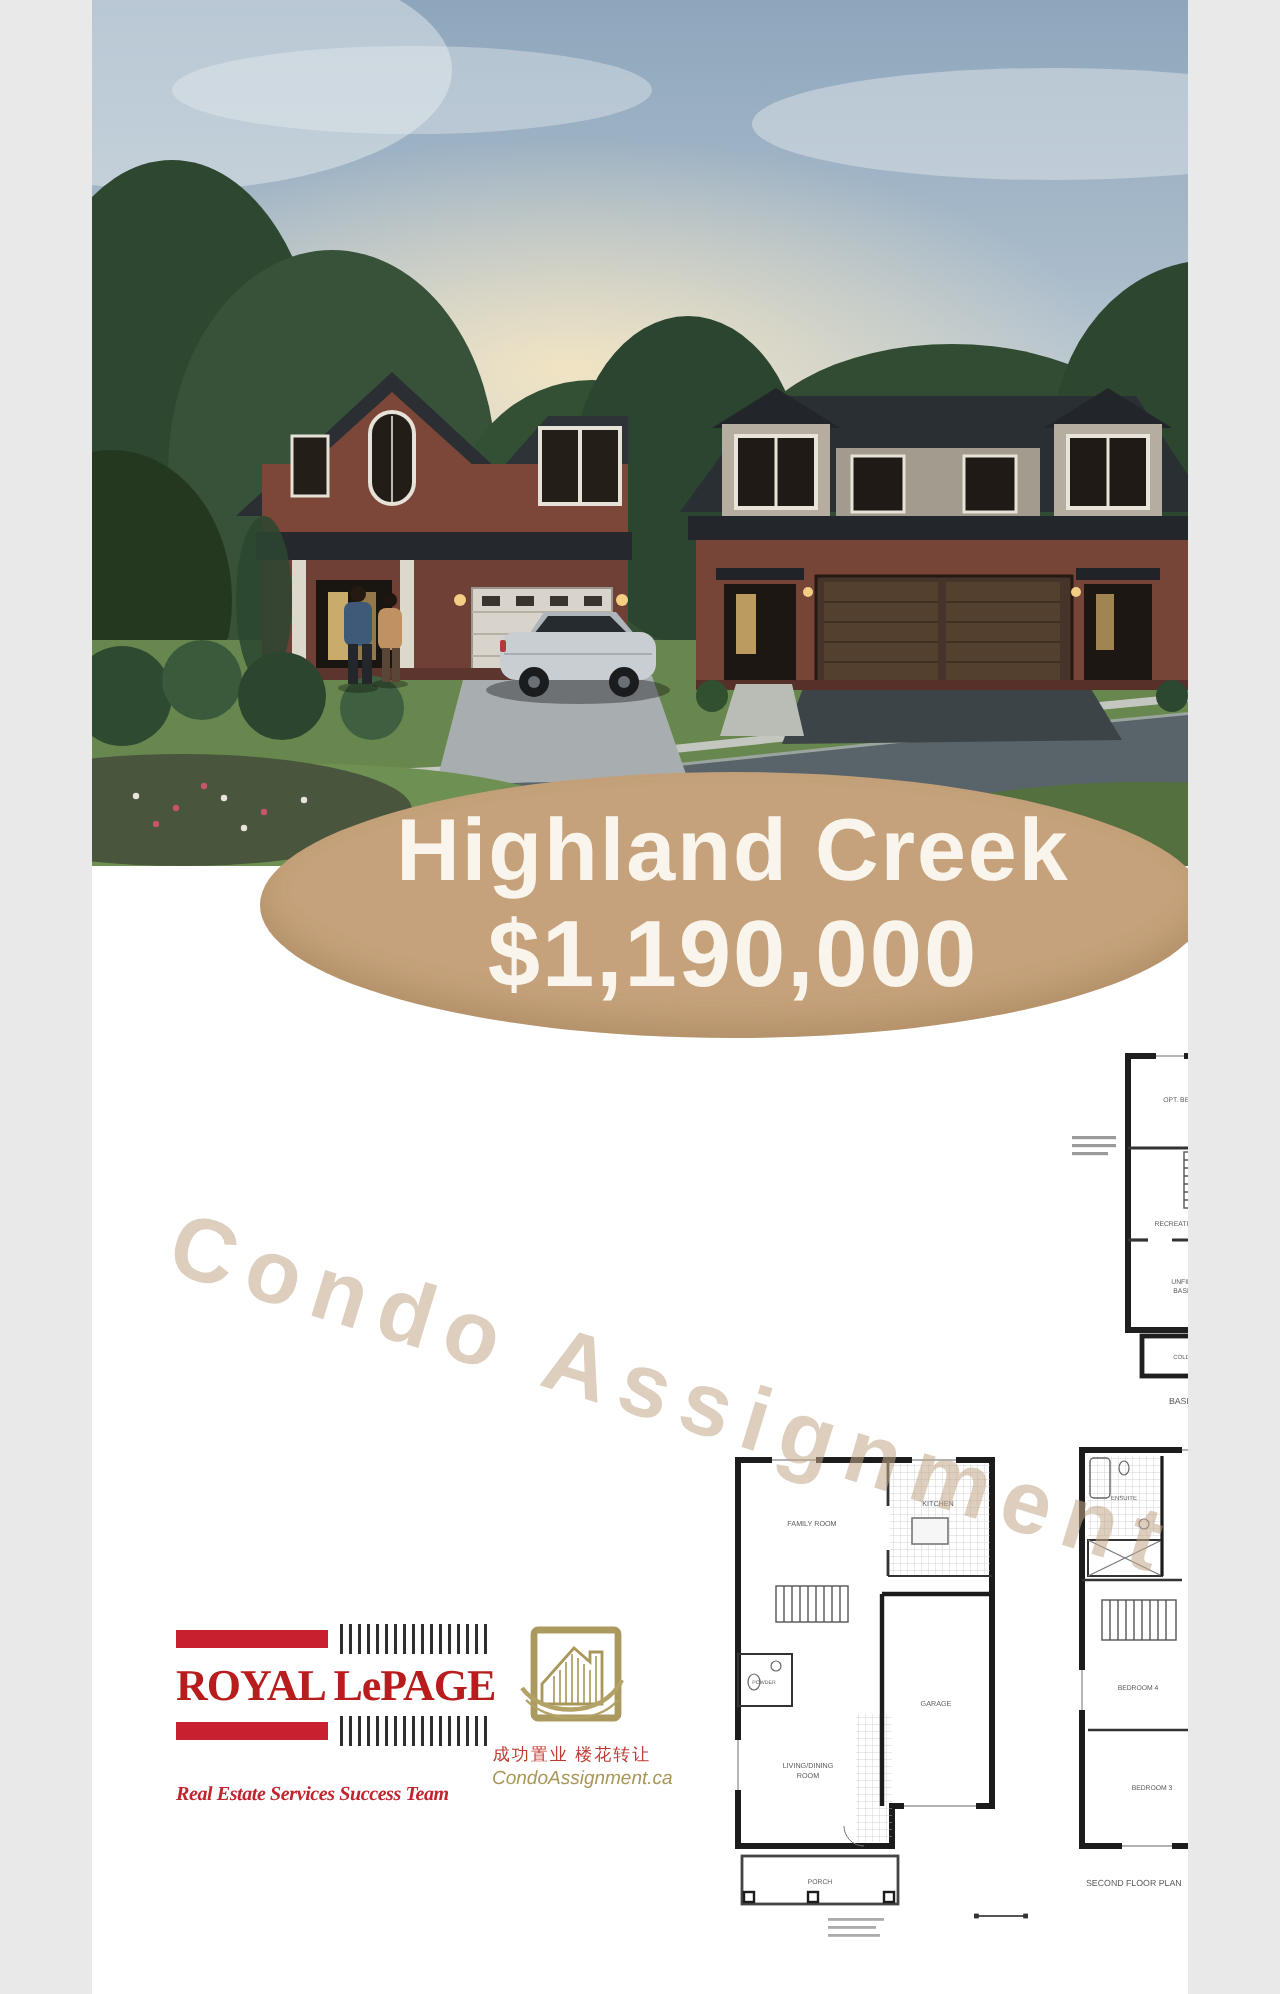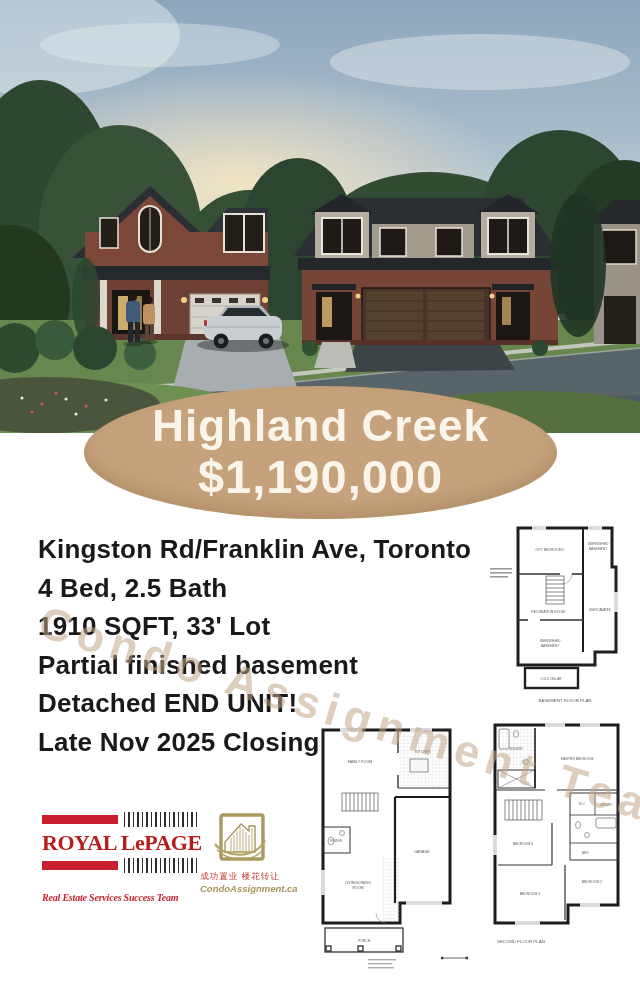--- a/index.html
+++ b/index.html
@@ -1,16 +1,16 @@
 <!DOCTYPE html>
 <html><head>
 <meta charset="utf-8">
 <style>
   html,body{margin:0;padding:0;background:#e9e9e9;}
-  .canvas{position:relative;width:640px;height:997px;background:#ffffff;overflow:hidden;
+  .canvas{position:relative;width:548px;height:997px;background:#ffffff;overflow:hidden;
           font-family:"Liberation Sans",sans-serif;margin:0 auto;}
   .hero{position:absolute;left:0;top:0;}
 
   
   .badge{position:absolute;left:84px;top:386px;width:473px;height:133px;border-radius:50%;
          background:#c5a27b;box-shadow:inset 0 -8px 14px rgba(120,85,45,.22);
          display:flex;flex-direction:column;align-items:center;justify-content:center;
          color:#faf5ec;font-weight:bold;text-align:center;line-height:1.08;}
   .badge .community{font-size:44px;letter-spacing:1px;}
   .badge .price{font-size:47px;letter-spacing:1px;margin-top:2px;}
@@ -31,21 +31,21 @@
   .rlp-stripes{width:74px;height:15px;margin-left:6px;
      background:repeating-linear-gradient(90deg,#2e2e30 0 1.5px,#ffffff 1.5px 4.5px);}
   .rlp-word{font-size:22px;font-weight:bold;color:#b91c1c;letter-spacing:-.5px;margin:3px 0 2px 0;font-family:Liberation Serif, serif;}
   .rlp-tag{font-family:"Liberation Serif",serif;font-style:italic;font-weight:bold;
            font-size:10px;color:#c2242e;margin-top:19px;letter-spacing:-.2px;white-space:nowrap;}
   .rlp-cn{font-size:15px;font-weight:bold;color:#353537;letter-spacing:2.5px;margin-top:2px;white-space:nowrap;}
 
   
   .ca{position:absolute;left:200px;top:812px;width:80px;text-align:center;}
   .ca-cn{font-size:8.5px;color:#bf3a2e;letter-spacing:1px;margin-top:1px;white-space:nowrap;}
-  .ca-site{font-size:9.5px;font-weight:bold;font-style:italic;color:#a8965a;white-space:nowrap;}
+  .ca-site{font-size:9.5px;font-weight:normal;font-style:italic;color:#a8965a;white-space:nowrap;}
 
   .plan{position:absolute;}
   .plan text{font-family:"Liberation Sans",sans-serif;fill:#5a5a5a;}
 </style>
 </head>
 <body>
 
 <div class="canvas">
 
   <svg class="hero" width="640" height="433" viewBox="0 0 640 433">
@@ -217,28 +217,20 @@
       <circle cx="266" cy="341" r="7.5" fill="#1a1c1e"></circle>
         <circle cx="266" cy="341" r="3" fill="#6a7076"></circle>
     </g>
   </svg>
 
   <div class="badge">
     <div class="community">Highland Creek</div>
     <div class="price">$1,190,000</div>
   </div>
 
-  <div class="details">
-    <div>Kingston Rd/Franklin Ave, Toronto</div>
-    <div>4 Bed, 2.5 Bath</div>
-    <div>1910 SQFT, 33' Lot</div>
-    <div>Partial finished basement</div>
-    <div>Detached END UNIT!</div>
-    <div>Late Nov 2025 Closing</div>
-  </div>
 
   <svg class="plan" style="left:488px;top:512px;" width="152" height="200" viewBox="0 0 152 200">
     <path d="M30,16 H124 V55 H128 V140 H107 V153 H30 Z" fill="#ffffff" stroke="#1f1f1f" stroke-width="3"></path>
     <line x1="95" y1="16" x2="95" y2="140" stroke="#1f1f1f" stroke-width="2"></line>
     <line x1="30" y1="62" x2="72" y2="62" stroke="#333" stroke-width="1.6"></line>
     <line x1="84" y1="62" x2="95" y2="62" stroke="#333" stroke-width="1.6"></line>
     <line x1="30" y1="108" x2="40" y2="108" stroke="#333" stroke-width="1.6"></line>
     <line x1="52" y1="108" x2="95" y2="108" stroke="#333" stroke-width="1.6"></line>
     <g stroke="#555" stroke-width=".7">
       <rect x="58" y="64" width="18" height="28" fill="none"></rect>

